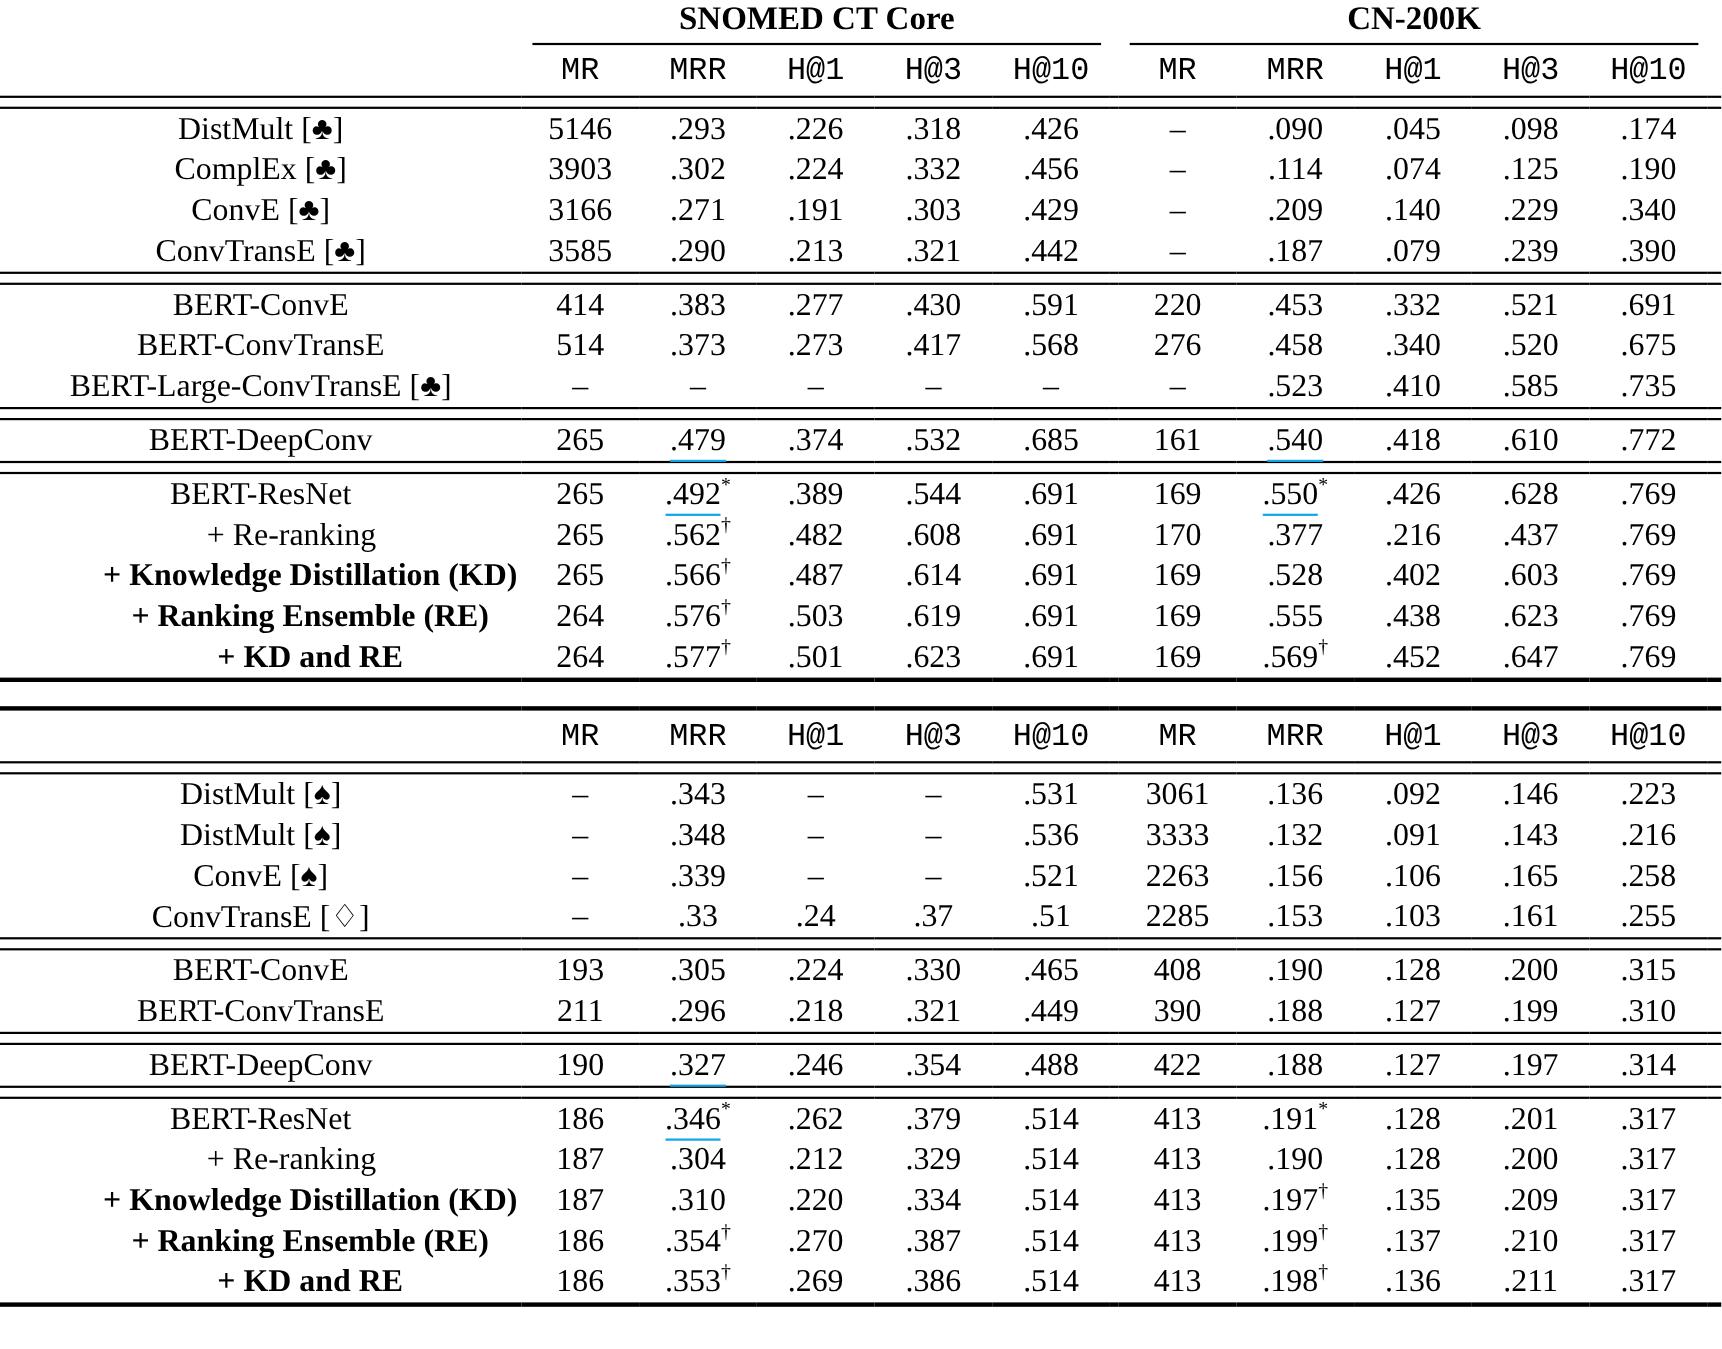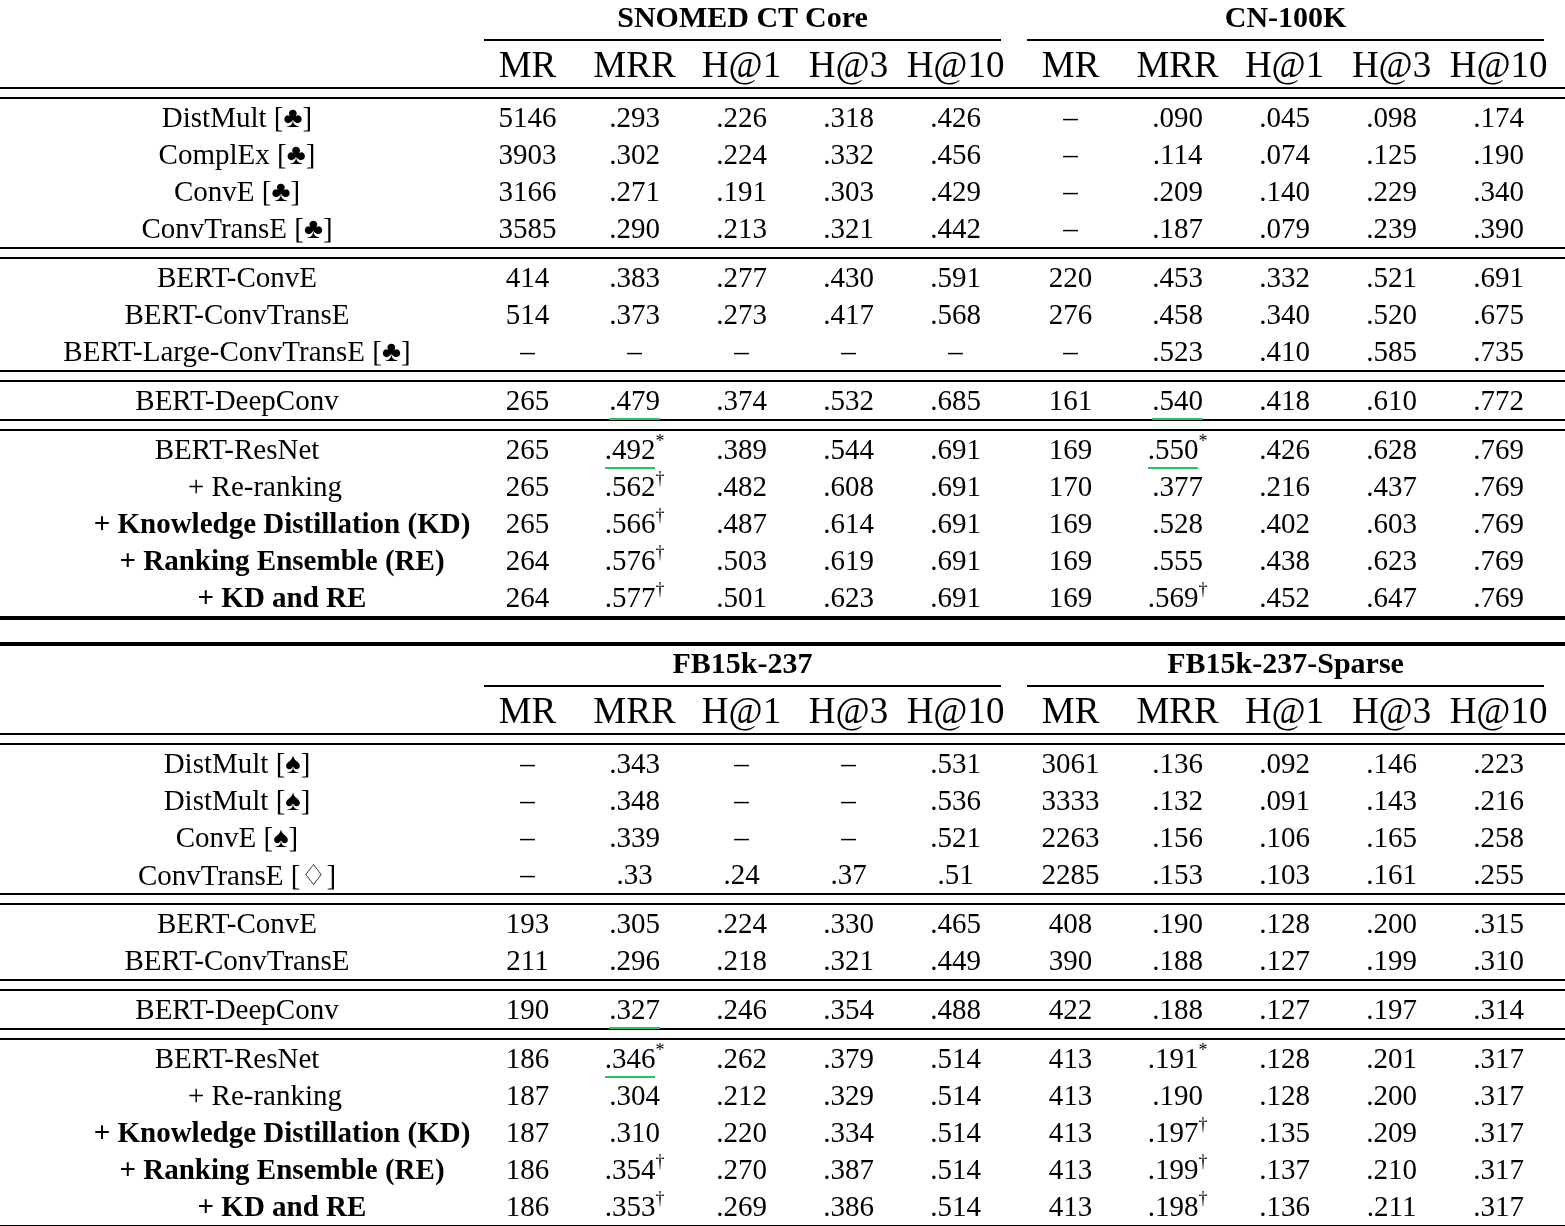--- a/index.html
+++ b/index.html
@@ -23,45 +23,46 @@
 
   tr.grouprow th { font-weight: bold; font-size: 30px; height: 30px; padding: 0; vertical-align: bottom; }
   tr.grouprow .cmid {
     border-bottom: 2px solid #000;
     padding-bottom: 5px;
     margin: 0 8px 0 10px;
     text-align: center;
   }
   tr.metricrow th {
     font-weight: normal;
-    font-size: 37px;
+    font-size: 29px;
     height: 46px;
     padding: 0;
     text-align: center;
     vertical-align: middle;
+    font-family: Liberation Mono, monospace;
   }
   tr.seprow td {
     border-top: 2px solid #000;
     border-bottom: 2px solid #000;
     height: 8px;
     padding: 0;
   }
   tbody.sec td {
     font-size: 29px;
     height: 37px;
     padding: 0;
     text-align: center;
     vertical-align: middle;
     white-space: nowrap;
   }
   td.lbl { text-align: left; padding-left: 22px; }
   td.lbl.ind1 { padding-left: 56px; margin-left: 23px; }
   td.lbl.ind2 { padding-left: 90px; font-weight: bold; }
   td.b { font-weight: normal; }
-  span.u { border-bottom: 2px solid #22c55e; padding-bottom: 2px; }
+  span.u { border-bottom: 2px solid #0ea5e9; padding-bottom: 2px; }
   sup.mark {
     font-size: 0.62em;
     line-height: 0;
     position: relative;
     top: -0.1em;
     vertical-align: super;
   }
 </style>
 </head>
 <body>
@@ -85,21 +86,21 @@
           <col style="width: 13px;">
         </colgroup>
         <thead>
           <tr class="grouprow">
             <td></td>
             <th colspan="5">
               <div class="cmid">SNOMED CT Core</div>
             </th>
             <td></td>
             <th colspan="5">
-              <div class="cmid">CN-100K</div>
+              <div class="cmid">CN-200K</div>
             </th>
             <td></td>
           </tr>
           <tr class="metricrow">
             <td></td>
             <th>MR</th>
             <th>MRR</th>
             <th>H@1</th>
             <th>H@3</th>
             <th>H@10</th>
@@ -346,31 +347,20 @@
           <col style="width: 107px;">
           <col style="width: 8px;">
           <col style="width: 107px;">
           <col style="width: 107px;">
           <col style="width: 107px;">
           <col style="width: 107px;">
           <col style="width: 107px;">
           <col style="width: 13px;">
         </colgroup>
         <thead>
-          <tr class="grouprow">
-            <td></td>
-            <th colspan="5">
-              <div class="cmid">FB15k-237</div>
-            </th>
-            <td></td>
-            <th colspan="5">
-              <div class="cmid">FB15k-237-Sparse</div>
-            </th>
-            <td></td>
-          </tr>
           <tr class="metricrow">
             <td></td>
             <th>MR</th>
             <th>MRR</th>
             <th>H@1</th>
             <th>H@3</th>
             <th>H@10</th>
             <td></td>
             <th>MR</th>
             <th>MRR</th>

